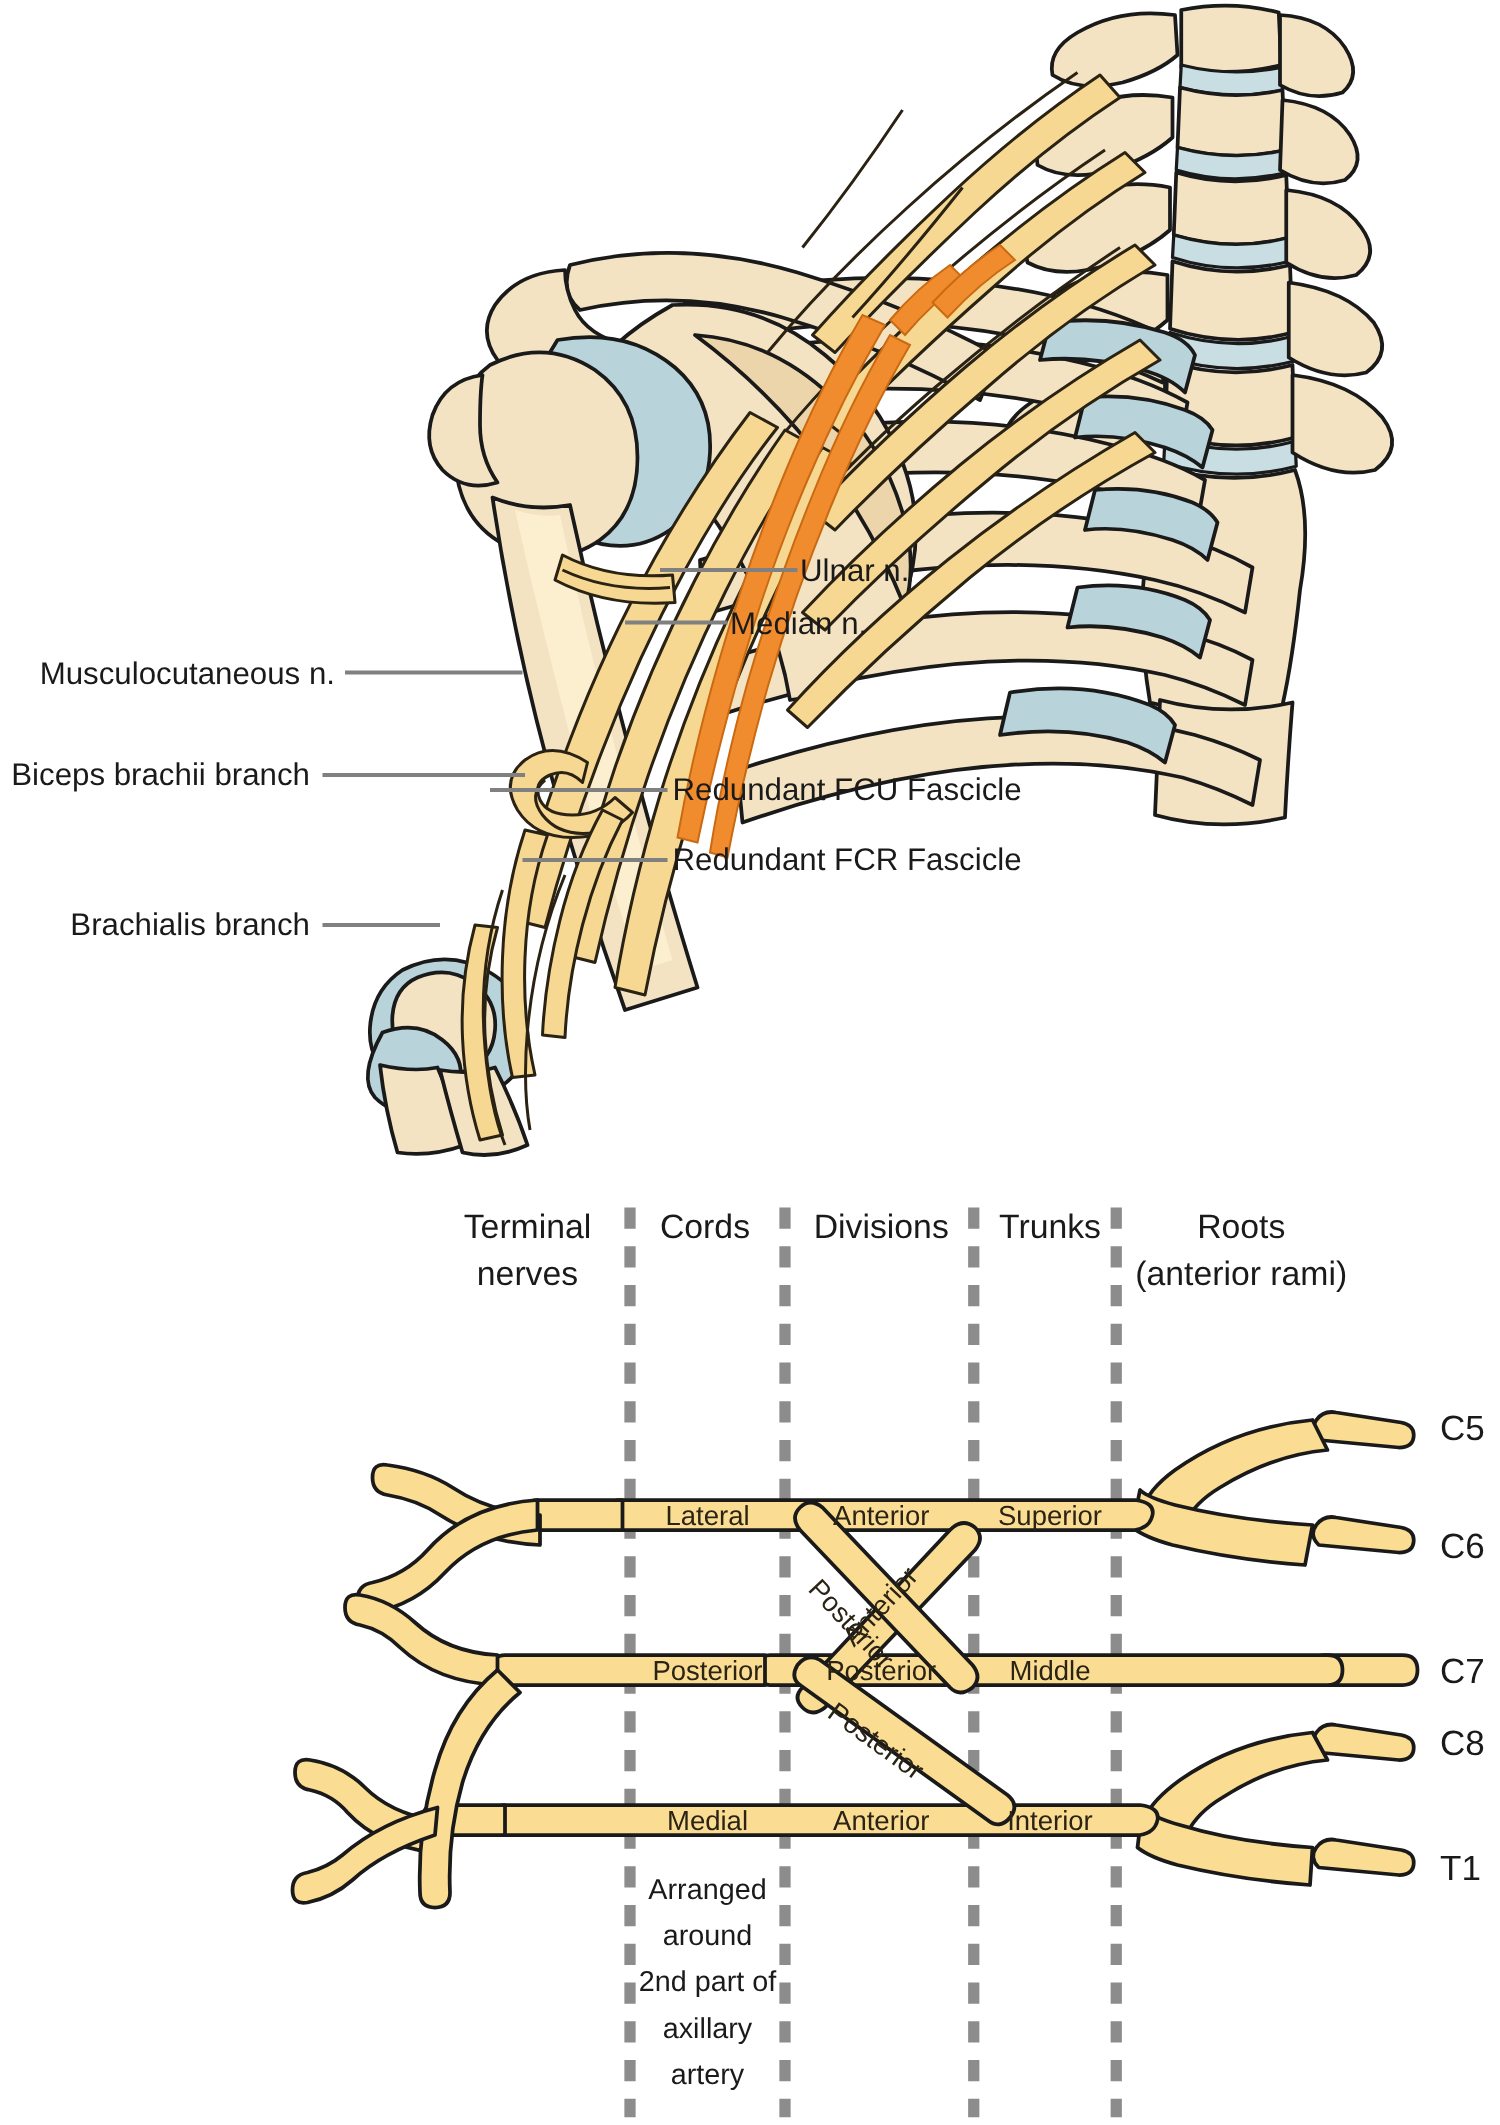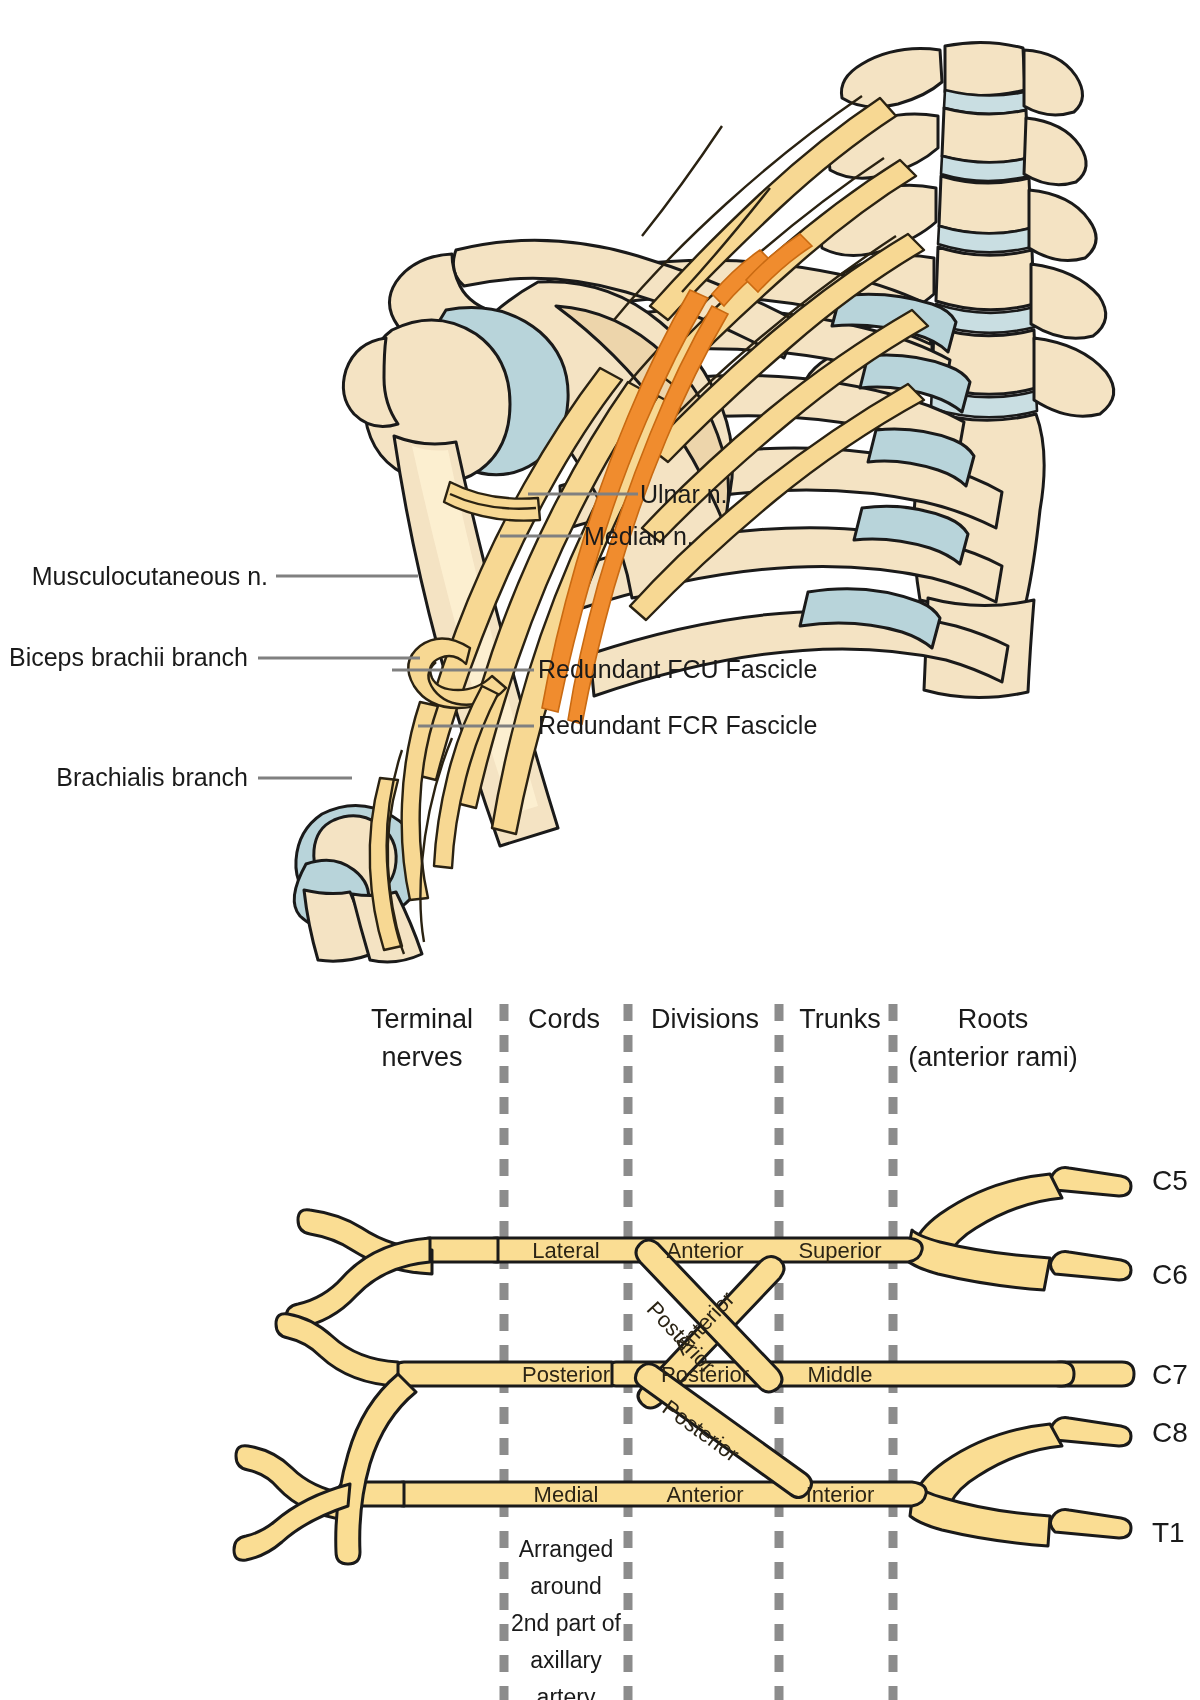--- a/index.html
+++ b/index.html
@@ -14,21 +14,20 @@
     color: #1a1a1a;
     position: relative;
     overflow: hidden;
   }
   .figure-root {
     position: absolute;
     inset: 0;
   }
   .panel {
     position: absolute;
-    margin-top: 38px;
   }
   #anatomy-panel {
     left: 0; top: 0; width: 1200px; height: 930px;
   }
   #plexus-panel {
     left: 0; top: 924px; width: 1076px; height: 770px;
   }
   svg { display: block; }
   .lbl {
     font-family: "Liberation Sans", sans-serif;

